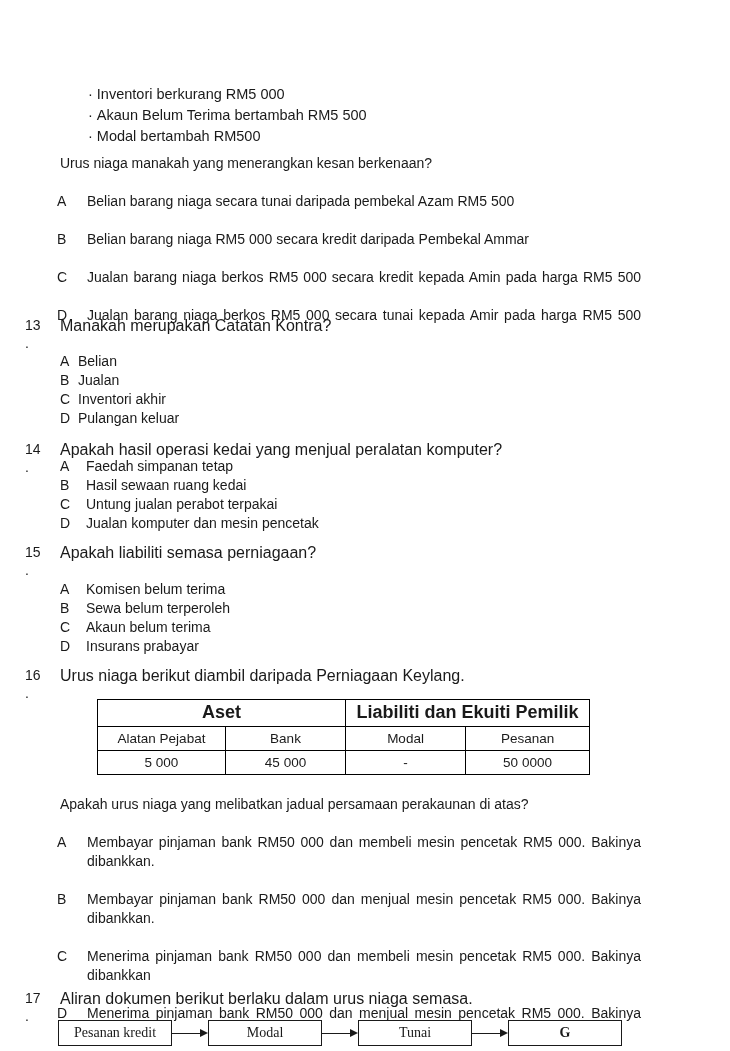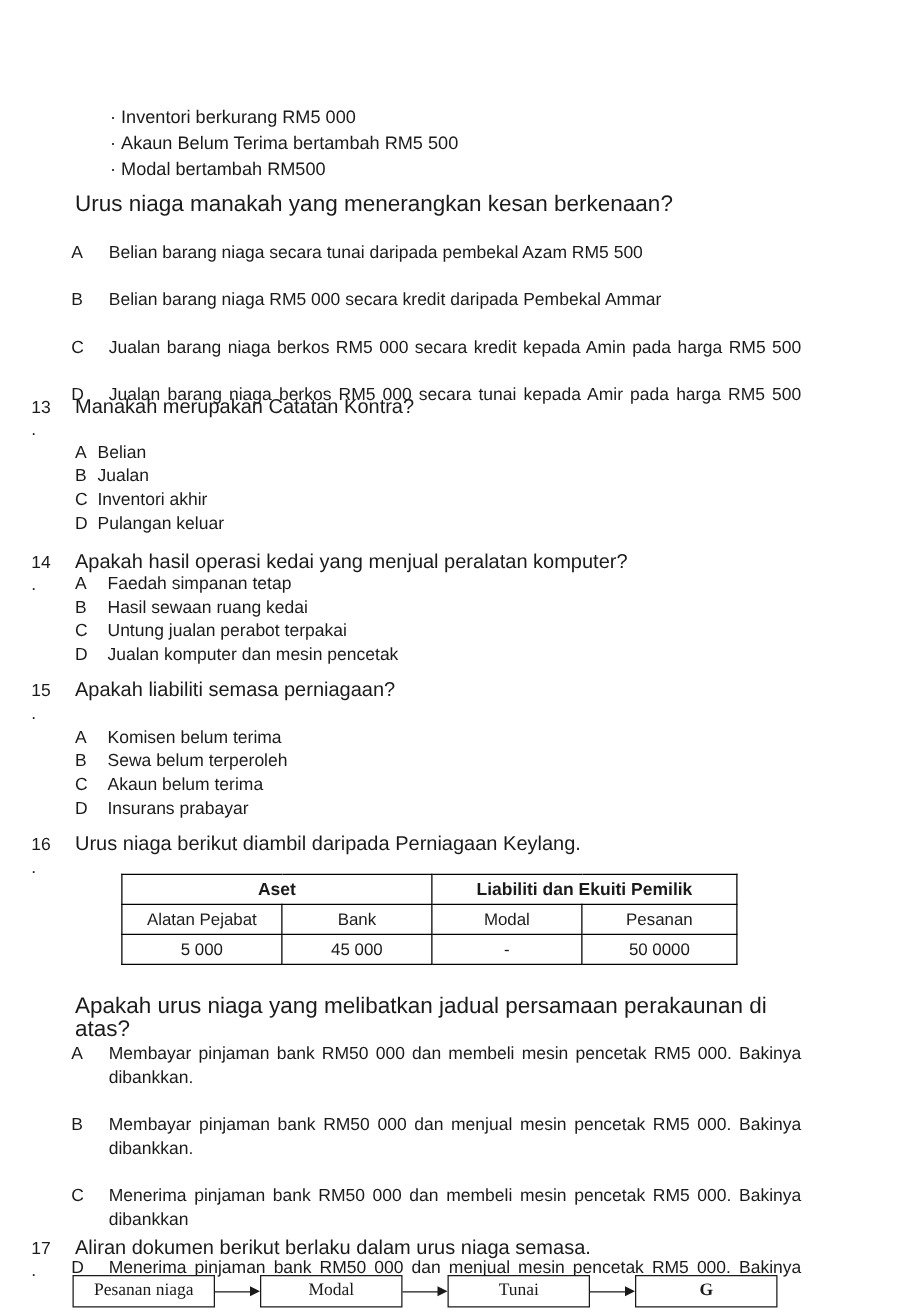--- a/index.html
+++ b/index.html
@@ -31,21 +31,21 @@
   .bullets {
     left: 88px;
     top: 42px;
     font-size: 14.5px;
     line-height: 21px;
   }
   .bullets .li { white-space: nowrap; }
   .bullets .dot { margin-right: 4px; }
 
   .stem {
-    font-size: 18px;
+    font-size: 14px;
     line-height: 19px;
   }
 
   
   .q {
     position: absolute;
     left: 25px;
     right: 55px;
   }
   .qhead {
@@ -114,21 +114,21 @@
   }
   table.acct td, table.acct th {
     border: 1px solid #000;
     text-align: center;
     padding: 2px 2px 3px;
     font-weight: normal;
     height: 18px;
   }
   table.acct th.grp {
     font-weight: bold;
-    font-size: 14px;
+    font-size: 18px;
   }
   table.acct col.c1 { width: 128px; }
   table.acct col.c2 { width: 120px; }
   table.acct col.c3 { width: 120px; }
   table.acct col.c4 { width: 124px; }
 
   
   .flow {
     position: absolute;
     left: 58px;
@@ -366,21 +366,21 @@
     <div class="qhead">
       <div class="qnum">
         <span>17</span>
         <span class="subdot">.</span>
       </div>
       <div class="qtext">Aliran dokumen berikut berlaku dalam urus niaga semasa.</div>
     </div>
   </div>
 
   <div class="flow">
-    <div class="fbox">Pesanan niaga</div>
+    <div class="fbox">Pesanan kredit</div>
     <div class="arrow">
         <span class="shaft"></span>
         <span class="head"></span>
       </div>
     <div class="fbox">Modal</div>
     <div class="arrow">
         <span class="shaft"></span>
         <span class="head"></span>
       </div>
     <div class="fbox">Tunai</div>

